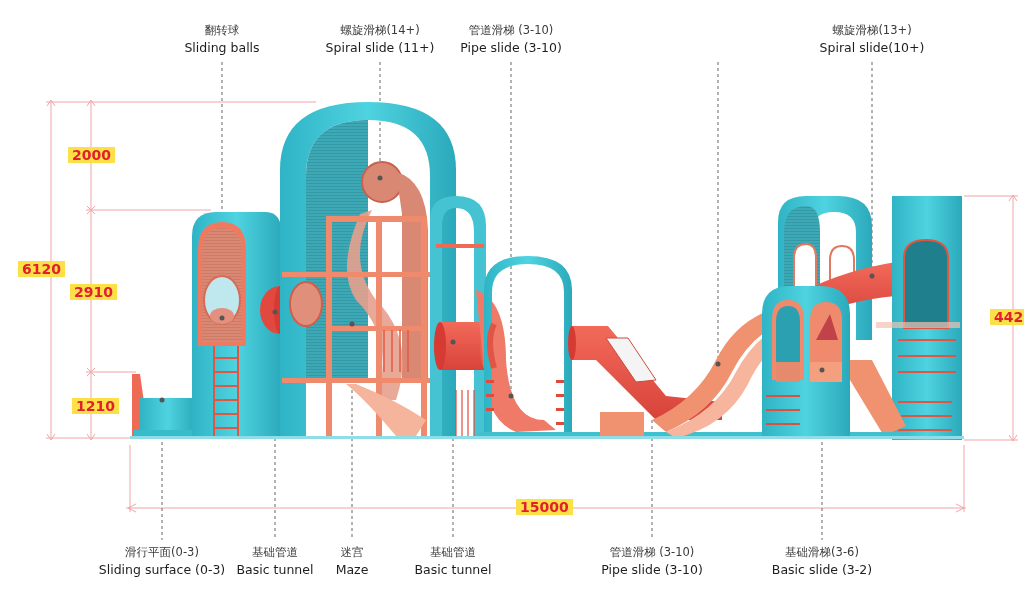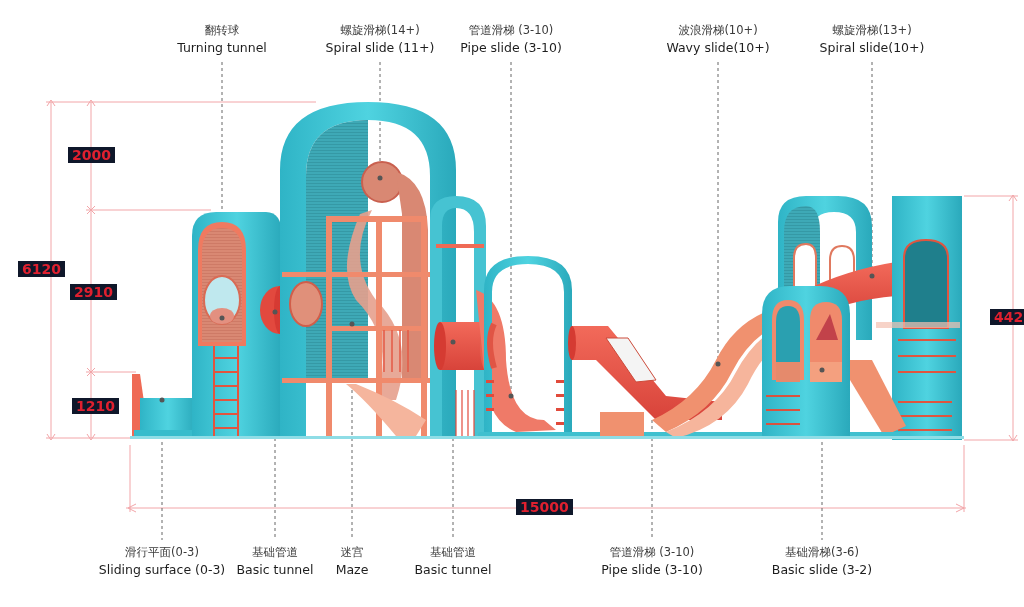--- a/index.html
+++ b/index.html
@@ -2,21 +2,21 @@
 <html><head>
 <meta charset="utf-8">
 <style>
   html,body{margin:0;padding:0;background:#ffffff;}
   body{width:1024px;height:607px;position:relative;overflow:hidden;font-family:"DejaVu Sans","Liberation Sans",sans-serif;}
   .stage{position:absolute;left:16px;top:0;width:1024px;height:494px;}
   .label{position:absolute;text-align:center;color:#2b2b2b;transform:translateX(-50%);white-space:nowrap;line-height:1.2;}
   .label .zh{font-size:11.5px;color:#3a3a3a;display:block;}
   .label .en{font-size:12.5px;color:#1e1e1e;display:block;margin-top:2px;}
   .dim{position:absolute;color:#e0202f;font-weight:bold;font-size:14px;font-family:"DejaVu Sans","Liberation Sans",sans-serif;white-space:nowrap;}
-  .dim-bg{background:#0f172a;padding:0 4px;}
+  .dim-bg{background:#fde047;padding:0 4px;}
   svg{position:absolute;left:0;top:0;}
 </style>
 </head>
 <body>
 
 <div class="stage">
 
 <svg width="1024" height="607" viewBox="0 0 1024 607">
   <defs>
     <linearGradient id="tealG" x1="0" x2="1" y1="0" y2="0">
@@ -239,33 +239,29 @@
     <circle cx="146" cy="400" r="2.5"></circle>
     <circle cx="259" cy="312" r="2.5"></circle>
     <circle cx="336" cy="324" r="2.5"></circle>
     <circle cx="437" cy="342" r="2.5"></circle>
     <circle cx="806" cy="370" r="2.5"></circle>
   </g>
 </svg>
 
 <div class="label" style="left:206px;top:24px;">
   <span class="zh">翻转球</span>
-  <span class="en">Turning tunnel</span>
+  <span class="en">Sliding balls</span>
 </div>
 <div class="label" style="left:364px;top:24px;">
   <span class="zh">螺旋滑梯(14+)</span>
   <span class="en">Spiral slide (11+)</span>
 </div>
 <div class="label" style="left:495px;top:24px;">
   <span class="zh">管道滑梯 (3-10)</span>
   <span class="en">Pipe slide (3-10)</span>
-</div>
-<div class="label" style="left:702px;top:24px;">
-  <span class="zh">波浪滑梯(10+)</span>
-  <span class="en">Wavy slide(10+)</span>
 </div>
 <div class="label" style="left:856px;top:24px;">
   <span class="zh">螺旋滑梯(13+)</span>
   <span class="en">Spiral slide(10+)</span>
 </div>
 
 <div class="label" style="left:146px;top:546px;">
   <span class="zh">滑行平面(0-3)</span>
   <span class="en">Sliding surface (0-3)</span>
 </div>

